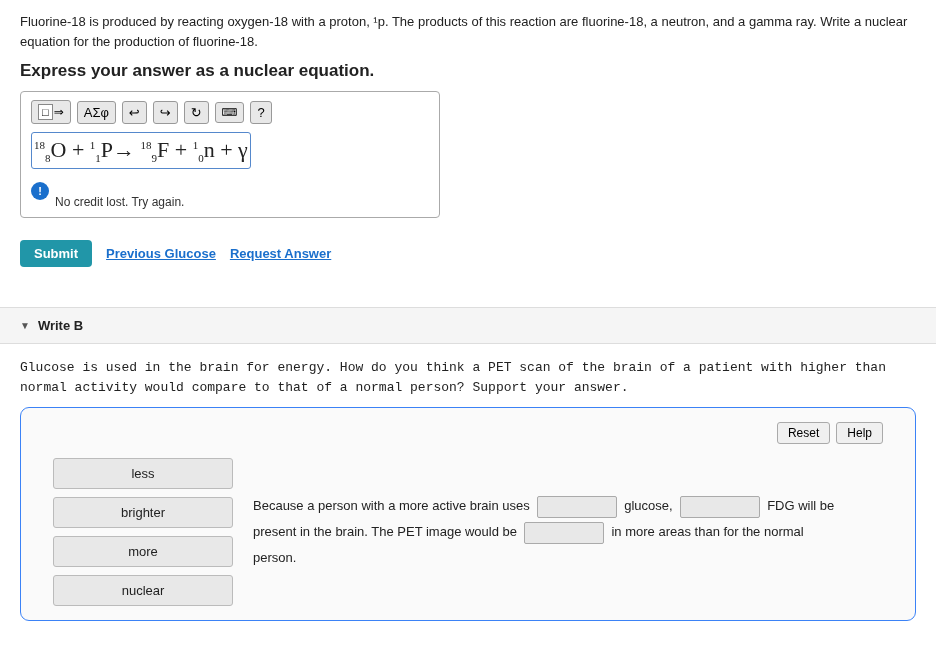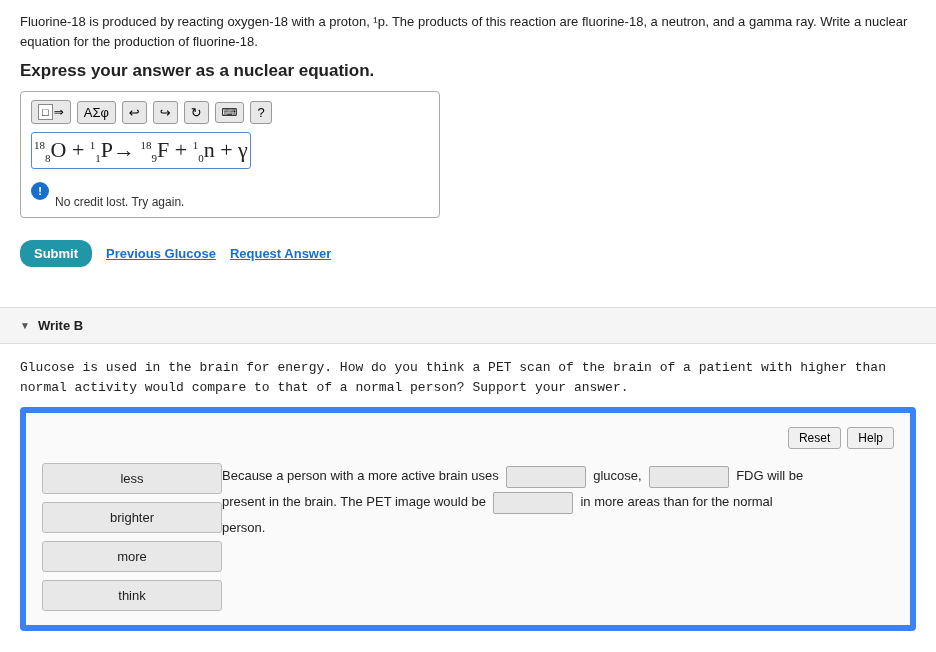--- a/index.html
+++ b/index.html
@@ -105,21 +105,21 @@
       align-items: center;
       gap: 14px;
       margin-top: 12px;
       margin-bottom: 6px;
     }
 
     .submit-btn {
       background: #2196a8;
       color: white;
       border: none;
-      border-radius: 12px;
+      border-radius: 4px;
       padding: 6px 14px;
       font-size: 13px;
       font-weight: bold;
       cursor: pointer;
     }
 
     .link-btn {
       color: #1a6fcc;
       text-decoration: underline;
       font-size: 13px;
@@ -164,23 +164,23 @@
       font-family: Liberation Mono, monospace;
     }
 
     .match-label {
       font-weight: bold;
       font-size: 13px;
       margin-bottom: 14px;
     }
 
     .match-container {
-      border: 6px solid #3b82f6;
-      border-radius: 4px;
-      padding: 14px 16px;
+      border: 1px solid #3b82f6;
+      border-radius: 9px;
+      padding: 14px 32px;
       background: #fafafa;
     }
 
     .match-top-buttons {
       display: flex;
       justify-content: flex-end;
       gap: 6px;
       margin-bottom: 14px;
     }
 
@@ -188,21 +188,22 @@
       border: 1px solid #aaa;
       background: #f0f0f0;
       border-radius: 3px;
       padding: 3px 10px;
       font-size: 12px;
       cursor: pointer;
     }
 
     .match-columns {
       display: flex;
-      align-items: flex-start;
+      gap: 20px;
+      align-items: center;
     }
 
     .left-column {
       display: flex;
       flex-direction: column;
       gap: 8px;
       min-width: 180px;
     }
 
     .word-box {
@@ -302,21 +303,21 @@
       <button class="match-action-btn">Reset</button>
       <button class="match-action-btn">Help</button>
     </div>
 
     <div class="match-columns">
 
       <div class="left-column">
         <div class="word-box">less</div>
         <div class="word-box">brighter</div>
         <div class="word-box">more</div>
-        <div class="word-box">think</div>
+        <div class="word-box">nuclear</div>
       </div>
 
       <div class="right-column">
         <p>
           <span>Because a person with a more active brain uses</span>
           &nbsp;<span class="blank-box"></span>&nbsp;
           <span>glucose,</span>
           &nbsp;<span class="blank-box"></span>&nbsp;
           <span>FDG will be</span>
         </p>

